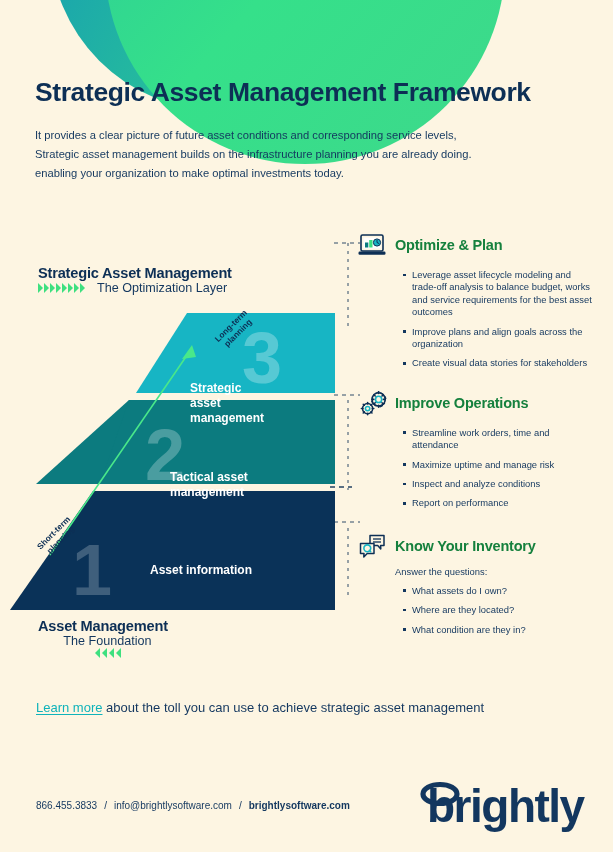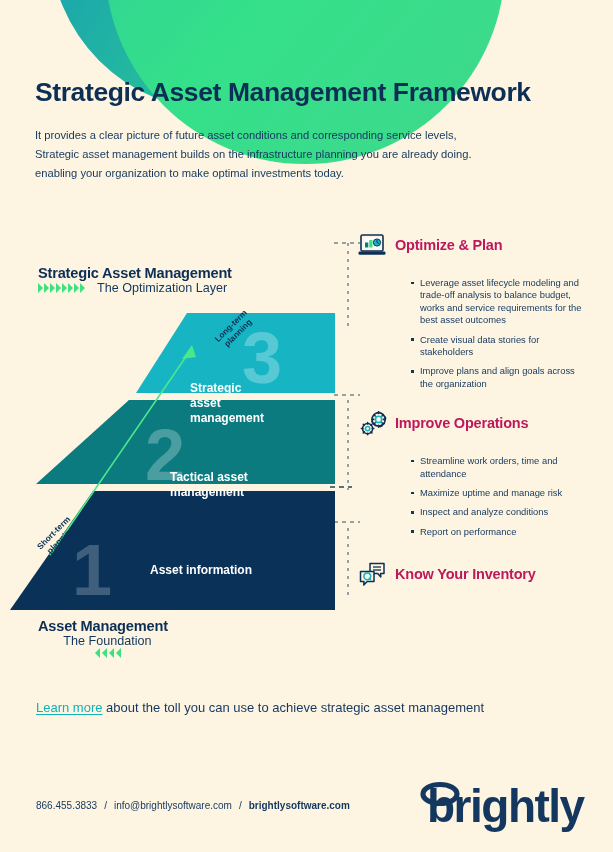--- a/index.html
+++ b/index.html
@@ -59,24 +59,24 @@
   .pyr-foot{position:absolute;left:38px;top:393px;display:flex;align-items:center;flex-direction:column;}
   .pyr-foot-title{font-size:14.6px;font-weight:bold;color:#0d2f55;letter-spacing:-0.2px;}
   .pyr-foot-sub{font-size:12.6px;color:#13375f;margin-left:9px;}
   .pyr-foot-chevs{display:flex;align-items:center;margin-left:13px;}
 
   
   .right-col{position:absolute;left:358px;top:233px;width:248px;}
   .section{position:relative;}
   .sec-head{display:flex;align-items:flex-start;}
   .sec-icon{width:30px;height:28px;flex:0 0 30px;margin-right:7px;}
-  .sec-title{font-size:14.5px;font-weight:bold;color:#be185d;letter-spacing:-0.2px;padding-top:4px;white-space:nowrap;}
+  .sec-title{font-size:14.5px;font-weight:bold;color:#15803d;letter-spacing:-0.2px;padding-top:4px;white-space:nowrap;}
   .sec-body{margin-left:37px;margin-top:4px;}
   .answer-line{font-size:9.4px;color:#13375f;margin-bottom:7px;font-weight:normal;}
-  ul.blist{list-style:none;margin:16px;padding:0;}
+  ul.blist{list-style:none;margin:8px;padding:0;}
   ul.blist li{
     position:relative;padding-left:9px;margin-bottom:7px;
     font-size:9.4px;line-height:12.4px;color:#13375f;
   }
   ul.blist li:before{
     content:"";position:absolute;left:0;top:4.5px;width:2.6px;height:2.6px;background:#13375f;
   }
 
   .dots{position:absolute;left:0;top:0;}
 
@@ -220,22 +220,22 @@
             <line x1="19" y1="9.5" x2="19" y2="7" stroke="#0d2f55" stroke-width="1"></line>
             <line x1="19" y1="9.5" x2="21" y2="10.5" stroke="#0d2f55" stroke-width="1"></line>
             <rect x="0.5" y="18.5" width="27" height="3.2" rx="1.2" fill="#0d2f55"></rect>
           </svg>
         </span>
         <span class="sec-title">Optimize &amp; Plan</span>
       </div>
       <div class="sec-body">
         <ul class="blist">
           <li>Leverage asset lifecycle modeling and trade-off analysis to balance budget, works and service requirements for the best asset outcomes</li>
+          <li>Improve plans and align goals across the organization</li>
           <li>Create visual data stories for stakeholders</li>
-          <li>Improve plans and align goals across the organization</li>
         </ul>
       </div>
     </div>
 
     <div class="section" style="margin-top:21px;">
       <div class="sec-head">
         <span class="sec-icon">
           <svg width="30" height="28" viewBox="0 0 30 28">
             <g fill="none" stroke="#0d2f55" stroke-width="1.5" stroke-linejoin="round">
               <path d="M20.2 3.2l1.4 .2 .9-1.3 2.0 1.1 -.4 1.5 1.0 1.0 1.5-.4 1.1 2.0 -1.3 .9 .2 1.4 -1.3 .9 1.1 2.0 -1.5-.4 -1.0 1.0 .4 1.5 -2.0 1.1 -.9-1.3 -1.4 .2 -.9-1.3 -2.0 1.1 .4-1.5 -1.0-1.0 -1.5 .4 -1.1-2.0 1.3-.9 -.2-1.4 1.3-.9 -1.1-2.0 1.5 .4 1.0-1.0 -.4-1.5 2.0-1.1z"></path>
@@ -287,20 +287,28 @@
             <path d="M12 1.5h14v10h-3.4l.2 3.4 -3.1-3.4H12z" fill="#fdf5e2" stroke="#0d2f55" stroke-width="1.5" stroke-linejoin="round"></path>
             <line x1="15" y1="5" x2="23" y2="5" stroke="#0d2f55" stroke-width="1.3"></line>
             <line x1="15" y1="8" x2="23" y2="8" stroke="#0d2f55" stroke-width="1.3"></line>
             <path d="M2.5 9.5h13.5v10H9.2l-3.4 3.5 .2-3.5H2.5z" fill="#fdf5e2" stroke="#0d2f55" stroke-width="1.5" stroke-linejoin="round"></path>
             <circle cx="9.3" cy="14.3" r="3.4" fill="none" stroke="#17b5c4" stroke-width="1.6"></circle>
             <line x1="11.4" y1="16.4" x2="12.6" y2="17.6" stroke="#17b5c4" stroke-width="1.6" stroke-linecap="round"></line>
           </svg>
         </span>
         <span class="sec-title">Know Your Inventory</span>
       </div>
+      <div class="sec-body">
+        <div class="answer-line">Answer the questions:</div>
+        <ul class="blist">
+          <li>What assets do I own?</li>
+          <li>Where are they located?</li>
+          <li>What condition are they in?</li>
+        </ul>
+      </div>
     </div>
   </div>
 
   <div class="learn">
     <a href="#">Learn more</a><span> about the toll you can use to achieve strategic asset management</span>
   </div>
 
   <div class="footer">
     <div class="foot-contact">
       <span>866.455.3833</span>

